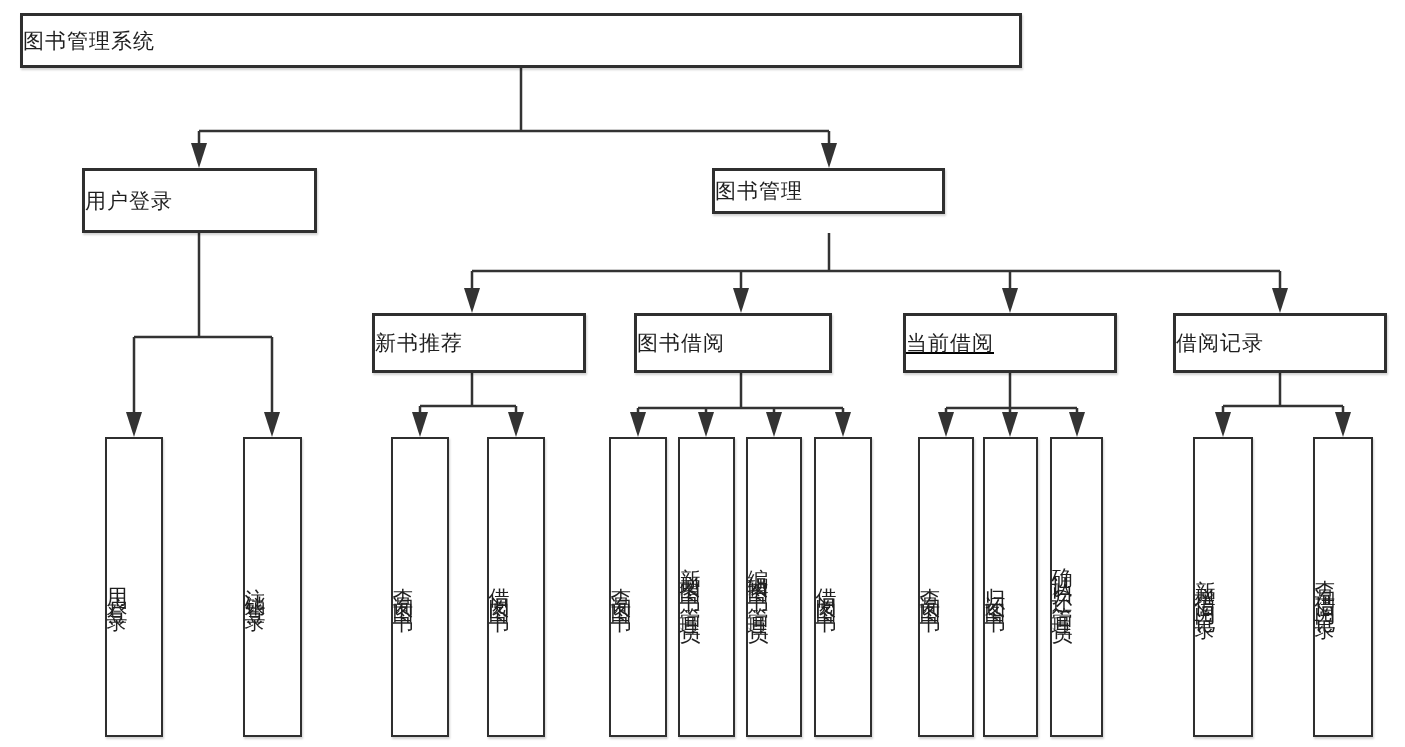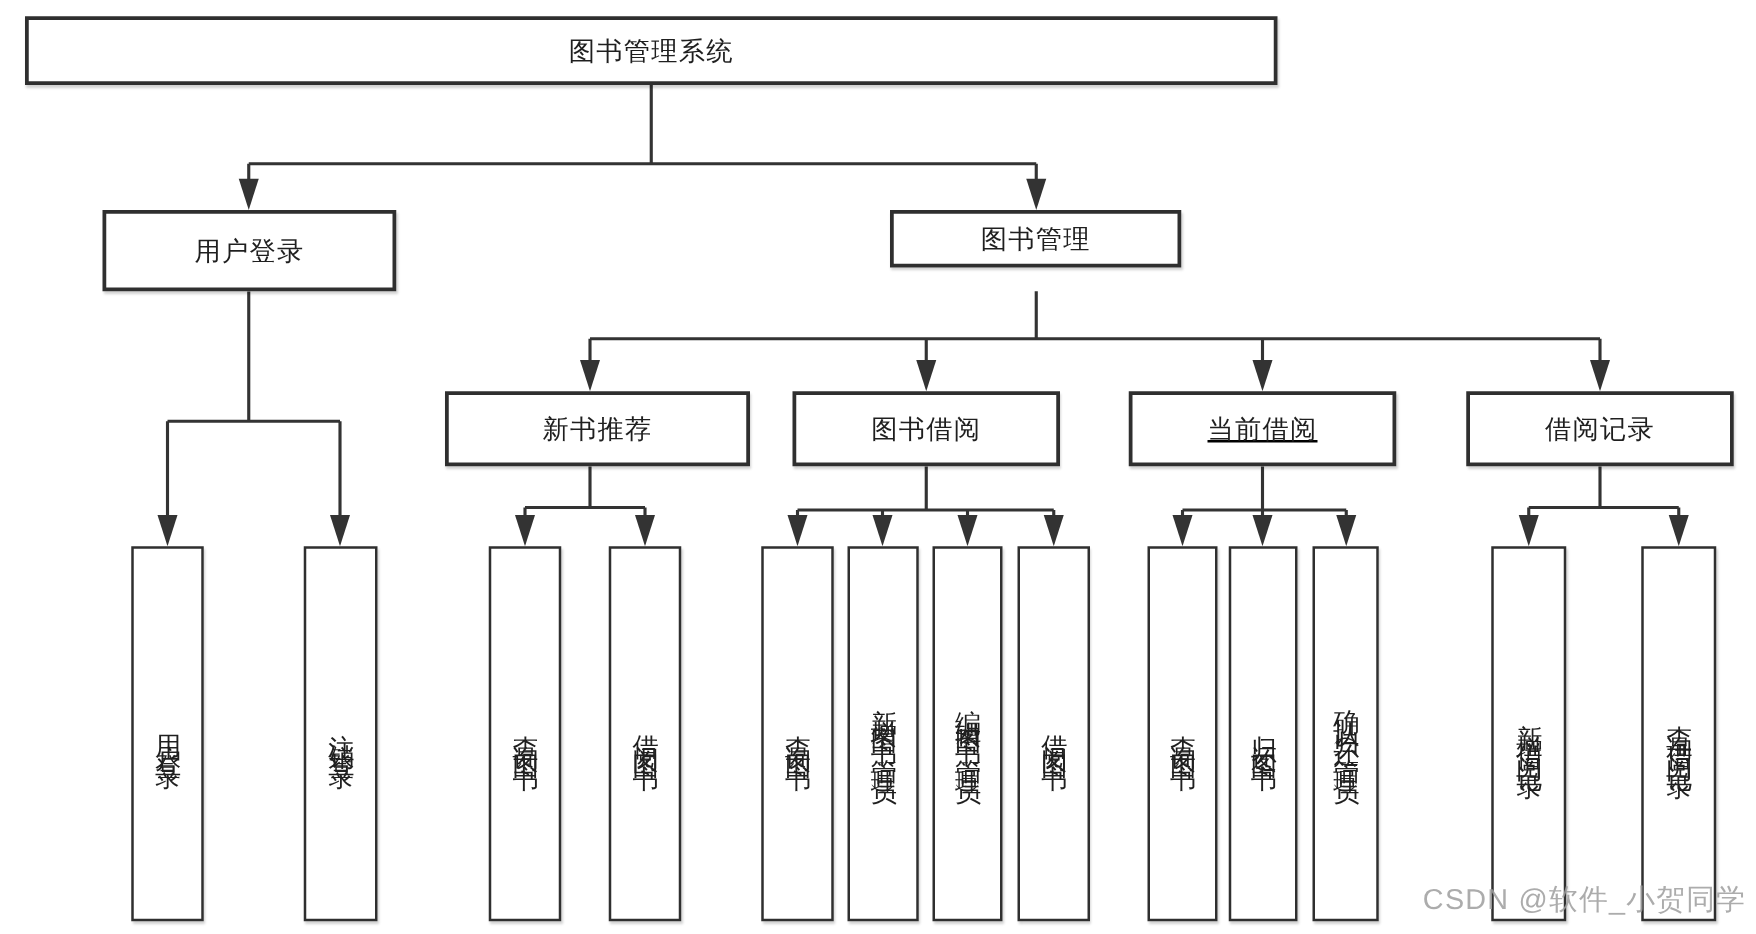--- a/index.html
+++ b/index.html
@@ -21,21 +21,20 @@
     top: 0;
     z-index: 1;
   }
   .node {
     position: absolute;
     box-sizing: border-box;
     background: #ffffff;
     border: 3px solid #2f2f2f;
     display: flex;
     align-items: center;
-    justify-content: center;
     z-index: 2;
     box-shadow: 1px 2px 2px rgba(0,0,0,0.18);
   }
   .node .label {
     color: #1f1f1f;
     font-size: 21px;
     letter-spacing: 1px;
     white-space: nowrap;
   }
   .node.v {
@@ -95,24 +94,24 @@
   <div id="nodes">
       <div class="node h" style="left: 20px; top: 13px; width: 1002px; height: 55px; border-color: rgb(47, 47, 47); background: rgb(255, 255, 255);">
         <span class="label" style="color: rgb(31, 31, 31);">图书管理系统</span>
       </div>
       <div class="node h" style="left: 82px; top: 168px; width: 235px; height: 65px; border-color: rgb(47, 47, 47); background: rgb(255, 255, 255);">
         <span class="label" style="color: rgb(31, 31, 31);">用户登录</span>
       </div>
       <div class="node h" style="left: 712px; top: 168px; width: 233px; height: 46px; border-color: rgb(47, 47, 47); background: rgb(255, 255, 255);">
         <span class="label" style="color: rgb(31, 31, 31);">图书管理</span>
       </div>
-      <div class="node h" style="left: 356px; top: 313px; width: 244px; height: 60px; border-color: rgb(47, 47, 47); background: rgb(255, 255, 255);">
+      <div class="node h" style="left: 372px; top: 313px; width: 214px; height: 60px; border-color: rgb(47, 47, 47); background: rgb(255, 255, 255);">
         <span class="label" style="color: rgb(31, 31, 31);">新书推荐</span>
       </div>
-      <div class="node h" style="left: 634px; top: 313px; width: 214px; height: 60px; border-color: rgb(47, 47, 47); background: rgb(255, 255, 255);">
+      <div class="node h" style="left: 634px; top: 313px; width: 198px; height: 60px; border-color: rgb(47, 47, 47); background: rgb(255, 255, 255);">
         <span class="label" style="color: rgb(31, 31, 31);">图书借阅</span>
       </div>
       <div class="node h" style="left: 903px; top: 313px; width: 214px; height: 60px; border-color: rgb(47, 47, 47); background: rgb(255, 255, 255); text-decoration: underline;">
         <span class="label" style="color: rgb(31, 31, 31);">当前借阅</span>
       </div>
       <div class="node h" style="left: 1173px; top: 313px; width: 214px; height: 60px; border-color: rgb(47, 47, 47); background: rgb(255, 255, 255);">
         <span class="label" style="color: rgb(31, 31, 31);">借阅记录</span>
       </div>
       <div class="node v" style="left: 105px; top: 437px; width: 58px; height: 300px; border-color: rgb(47, 47, 47); background: rgb(255, 255, 255);">
         <span class="label" style="color: rgb(31, 31, 31);">用户登录</span>
@@ -147,14 +146,13 @@
       <div class="node v" style="left: 1050px; top: 437px; width: 53px; height: 300px; border-color: rgb(47, 47, 47); background: rgb(255, 255, 255);">
         <span class="label" style="color: rgb(31, 31, 31);">确认归还（管理员）</span>
       </div>
       <div class="node v" style="left: 1193px; top: 437px; width: 60px; height: 300px; border-color: rgb(47, 47, 47); background: rgb(255, 255, 255);">
         <span class="label" style="color: rgb(31, 31, 31);">新增借阅记录</span>
       </div>
       <div class="node v" style="left: 1313px; top: 437px; width: 60px; height: 300px; border-color: rgb(47, 47, 47); background: rgb(255, 255, 255);">
         <span class="label" style="color: rgb(31, 31, 31);">查询借阅记录</span>
       </div>
     </div>
-  <div id="watermark" style="color: rgb(158, 158, 158);">CSDN @软件_小贺同学</div>
 </div>
 
 </body></html>

